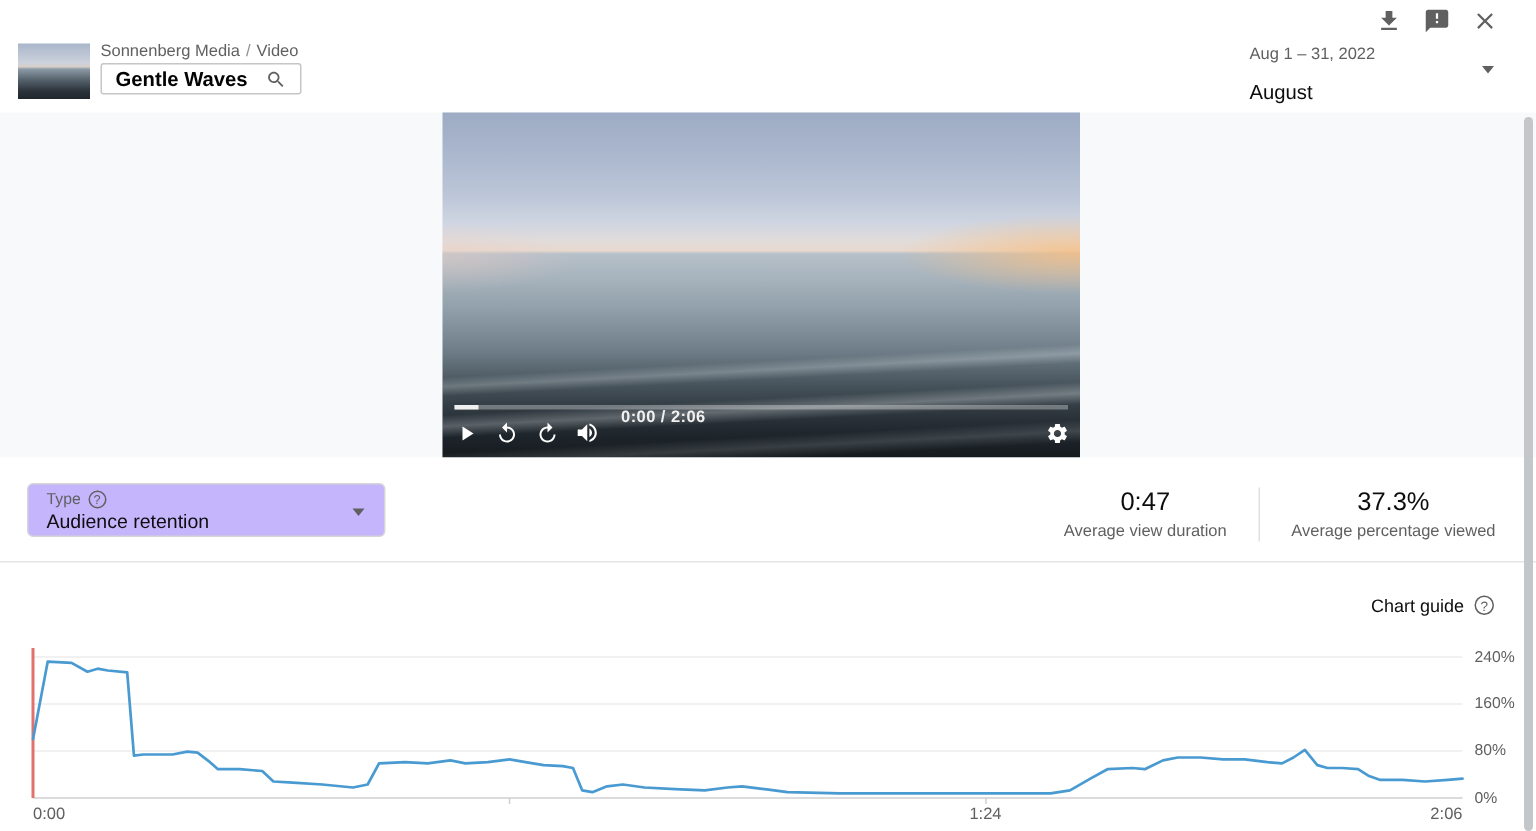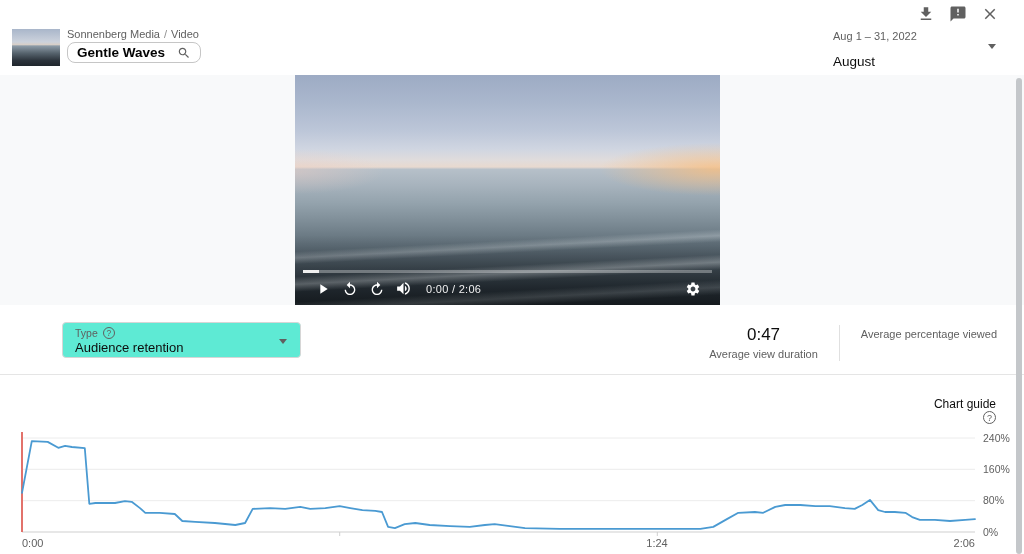--- a/index.html
+++ b/index.html
@@ -9,21 +9,21 @@
 
   
   .header { position:absolute; top:0; left:0; width:1024px; height:75px; background:#fff; }
   .thumb { position:absolute; left:12px; top:29px; width:48px; height:37px;
     background:linear-gradient(180deg,#a9b6ca 0%,#ccd2dc 35%,#d8cfc8 42%,#8c9aa6 46%,#57646e 65%,#2c343c 85%,#1f262c 100%);
     cursor:pointer; }
   .crumbs { position:absolute; left:67px; top:28px; font-size:11px; color:#606060; }
   .crumbs .sep { margin:0 4px; color:#909090; }
   .crumbs span { cursor:pointer;margin-top:8px; }
   .titlebox { position:absolute; left:67px; top:42px; height:21px; display:inline-flex; align-items:center;
-    border:1px solid #c6c6c6; border-radius:8px; background:#fff; padding:0 9px; cursor:pointer; }
+    border:1px solid #c6c6c6; border-radius:2px; background:#fff; padding:0 9px; cursor:pointer; }
   .vtitle { font-size:13.5px; font-weight:bold; color:#030303; white-space:nowrap; }
   .searchicon { width:14px; height:14px; margin-left:12px; fill:#606060; }
 
   .actions { position:absolute; top:2px; right:22px; display:flex; gap:8px; }
   .iconbtn { width:24px; height:24px; display:flex; align-items:center; justify-content:center;
     background:none; border:none; cursor:pointer; }
   .iconbtn svg { width:18px; height:18px; fill:#606060; }
 
   .daterange { position:absolute; left:833px; top:30px; cursor:pointer; }
   .dr-detail { font-size:11px; color:#606060; }
@@ -39,51 +39,51 @@
       radial-gradient(38% 16% at 99% 41%, rgba(246,190,130,.8), rgba(246,190,130,0) 72%),
       radial-gradient(30% 14% at 0% 42%, rgba(235,205,195,.45), rgba(235,205,195,0) 70%),
       linear-gradient(177deg, rgba(0,0,0,0) 70%, rgba(225,232,236,.30) 72.5%, rgba(0,0,0,0) 75%, rgba(0,0,0,0) 80%, rgba(225,232,236,.40) 83%, rgba(0,0,0,0) 86%, rgba(0,0,0,0) 90%, rgba(215,225,230,.25) 93%, rgba(0,0,0,0) 96%),
       linear-gradient(180deg,#9dabc4 0%,#aab7cd 12%,#bcc6d8 24%,#cfd5e1 32%,#e0dcdc 37%,#e8d9cf 40%,#b6c0c9 41%,#a7b3bd 48%,#93a2ac 56%,#7d8c96 64%,#5f6e78 74%,#414d56 84%,#2a343c 93%,#20282e 100%); }
   .video::before { content:""; position:absolute; left:0; right:0; bottom:0; height:70px;
     background:linear-gradient(rgba(0,0,0,0), rgba(0,0,0,.35)); pointer-events:none; }
   .progress { position:absolute; left:8px; right:8px; bottom:32px; height:3px;
     background:rgba(255,255,255,.32); cursor:pointer; }
   .progress .played { position:absolute; left:0; top:0; bottom:0; width:16px; background:#efefef; }
   .controls { position:absolute; left:0; right:0; bottom:0; height:33px;
-    display:flex; align-items:center; padding:0 14px; }
+    display:flex; padding:0 2px;font-weight:bold; }
   .pbtn { width:27px; height:33px; display:flex; align-items:center; justify-content:center;
     background:none; border:none; cursor:pointer; }
   .pbtn svg { fill:#fff; }
   .ptime { margin-left:9px; font-size:11px; color:#f1f1f1; letter-spacing:.3px; white-space:nowrap; }
   .pbtn.gear { margin-left:auto; }
 
   
   .handle { position:absolute; top:309px; left:500px; width:17px; height:8px; cursor:row-resize; }
   .handle i { display:block; height:2px; background:#8f8f8f; margin-bottom:2px; }
 
   
   .panel { position:absolute; top:305px; left:0; width:1024px; height:70px; background:#fff;
     border-bottom:1px solid #e5e5e5; }
   .typebox { position:absolute; left:18px; top:17px; width:239px; height:36px;
-    border:1px solid #d6d6d6; border-radius:4px; background:#5eead4; cursor:pointer; padding:4px 12px 0 12px;margin-left:44px; }
+    border:1px solid #d6d6d6; border-radius:4px; background:#c4b5fd; cursor:pointer; padding:4px 12px 0 12px; }
   .typerow1 { display:flex; align-items:center; font-size:10.5px; color:#606060; }
   .typeval { font-size:13px; color:#0d0d0d; margin-top:1px; }
   .help { display:inline-flex; align-items:center; justify-content:center; width:12px; height:12px;
     border:1px solid #606060; border-radius:50%; font-size:8.5px; color:#606060; margin-left:5px; cursor:pointer; }
   .typecaret { position:absolute; right:13px; top:16px; width:0; height:0;
     border-left:4.5px solid transparent; border-right:4.5px solid transparent; border-top:5px solid #606060; }
 
   .stats { position:absolute; right:27px; top:20px; display:flex; align-items:flex-start; }
   .stat { text-align:right; }
   .statval { font-size:17px; color:#0d0d0d;text-align:center; }
   .statlabel { font-size:11px; color:#606060; margin-top:3px; }
   .statdiv { width:1px; height:36px; background:#e0e0e0; margin:0 21px; }
 
   
-  .chartguide { position:absolute; top:397px; right:28px; display:flex; align-items:flex-end; cursor:pointer;flex-direction:column; }
+  .chartguide { position:absolute; top:397px; right:28px; display:flex; align-items:flex-start; cursor:pointer; }
   .chartguide .cg-label { font-size:12px; color:#0d0d0d; }
   .chartguide .help { width:13px; height:13px; font-size:9px; margin-left:7px; }
 
   .chartwrap { position:absolute; top:424px; left:0; width:1024px; height:130px; }
   .chartwrap svg { position:absolute; top:0; left:0; }
   .ylabel { position:absolute; left:983px; font-size:10.5px; color:#606060; }
   .yl0 { top:102px; } .yl1 { top:70px; } .yl2 { top:39px; } .yl3 { top:8px; }
   .xlabel { position:absolute; top:113px; font-size:11px; color:#606060; }
   .xl0 { left:22px; }
   .xl1 { left:348px; transform:translateX(-50%);margin-top:32px; }
@@ -187,20 +187,21 @@
       <div class="typecaret"></div>
     </div>
 
     <div class="stats">
       <div class="stat">
         <div class="statval">0:47</div>
         <div class="statlabel">Average view duration</div>
       </div>
       <div class="statdiv"></div>
       <div class="stat">
+        <div class="statval">37.3%</div>
         <div class="statlabel">Average percentage viewed</div>
       </div>
     </div>
   </div>
 
   <div class="chartguide">
     <span class="cg-label">Chart guide</span>
     <span class="help">?</span>
   </div>
 

